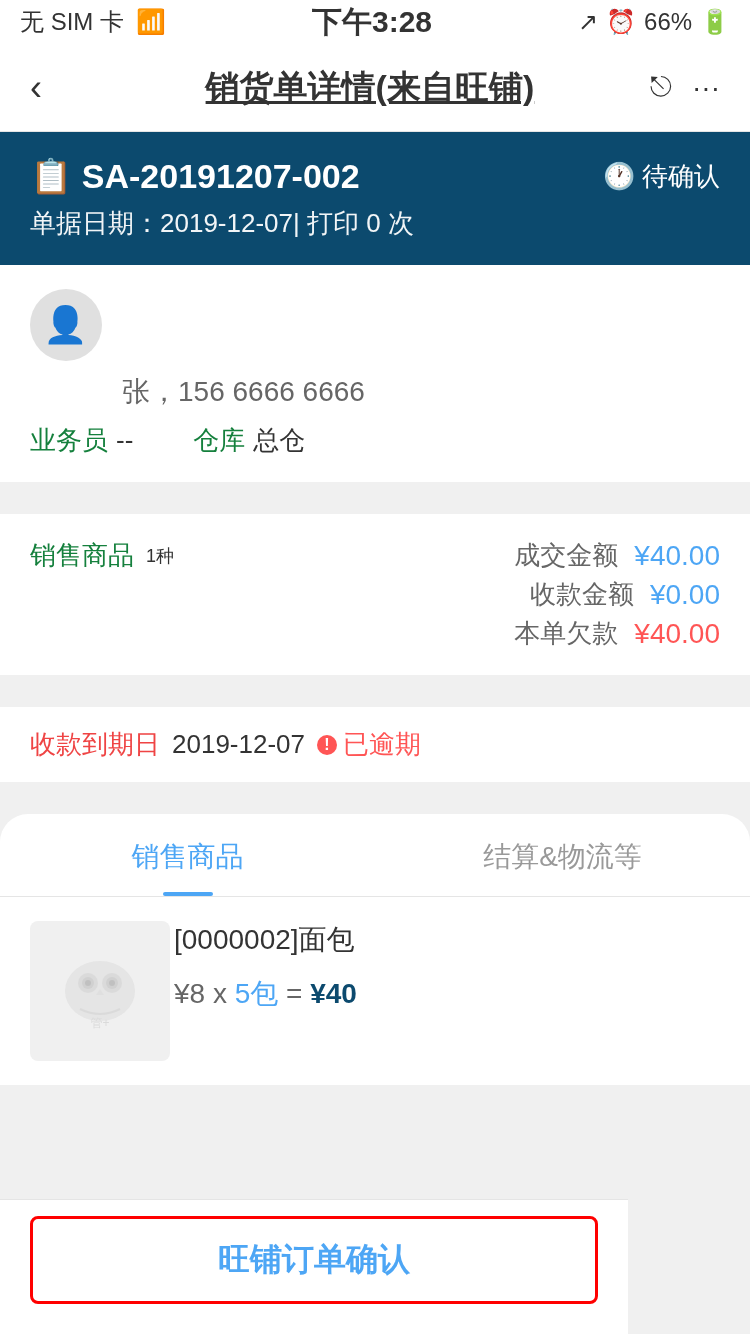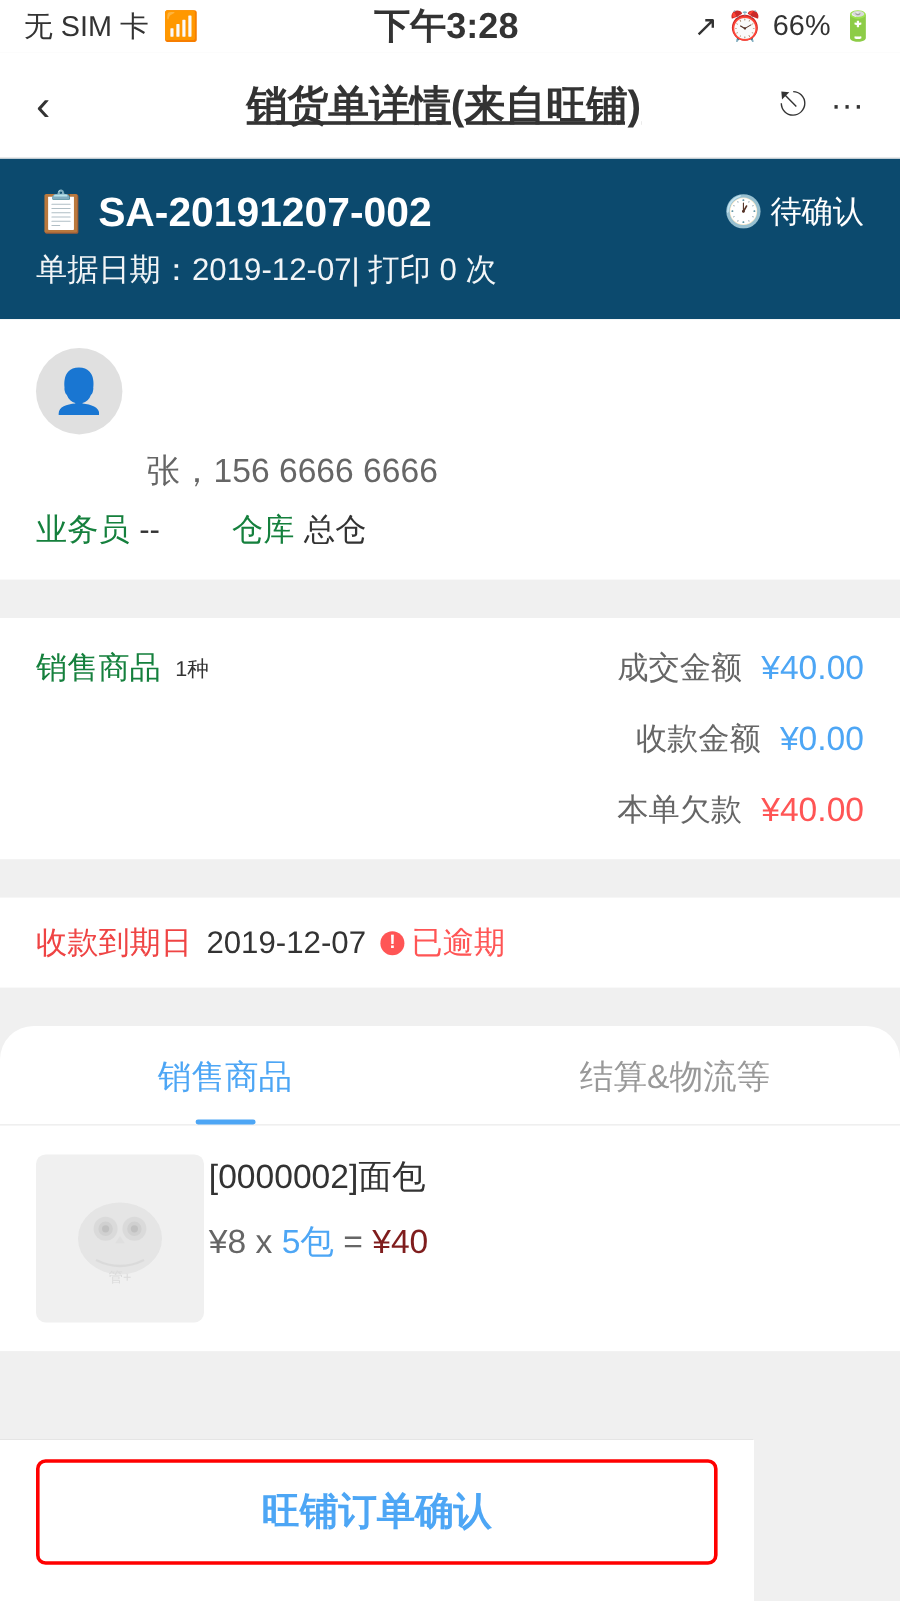--- a/index.html
+++ b/index.html
@@ -153,21 +153,21 @@
       align-items: center;
       gap: 12px;
       font-size: 26px;
       color: #666;
     }
     .stats-left-val { color: #333; font-size: 18px; }
     .stats-right {
       display: flex;
       flex-direction: column;
       align-items: flex-end;
-      gap: 24px;
+      gap: 4px;
     }
     .stat-row {
       display: flex;
       align-items: center;
       gap: 16px;
       font-size: 26px;
     }
     .stat-label { color: #666; }
     .stat-value-blue { color: #4da6f5; font-size: 28px; }
     .stat-value-red { color: #f55; font-size: 28px; }
@@ -266,21 +266,21 @@
     .product-name {
       font-size: 28px;
       color: #333;
       margin-bottom: 16px;
     }
     .product-price {
       font-size: 28px;
       color: #666;
     }
     .product-price .qty { color: #4da6f5; }
-    .product-price .total { color: #7f1d1d; font-weight: 400; }
+    .product-price .total { color: #0c4a6e; font-weight: 700; }
 
     
     .content-area {
       min-height: 200px;
       background: #f0f0f0;
     }
 
     
     .bottom-bar {
       position: fixed;

